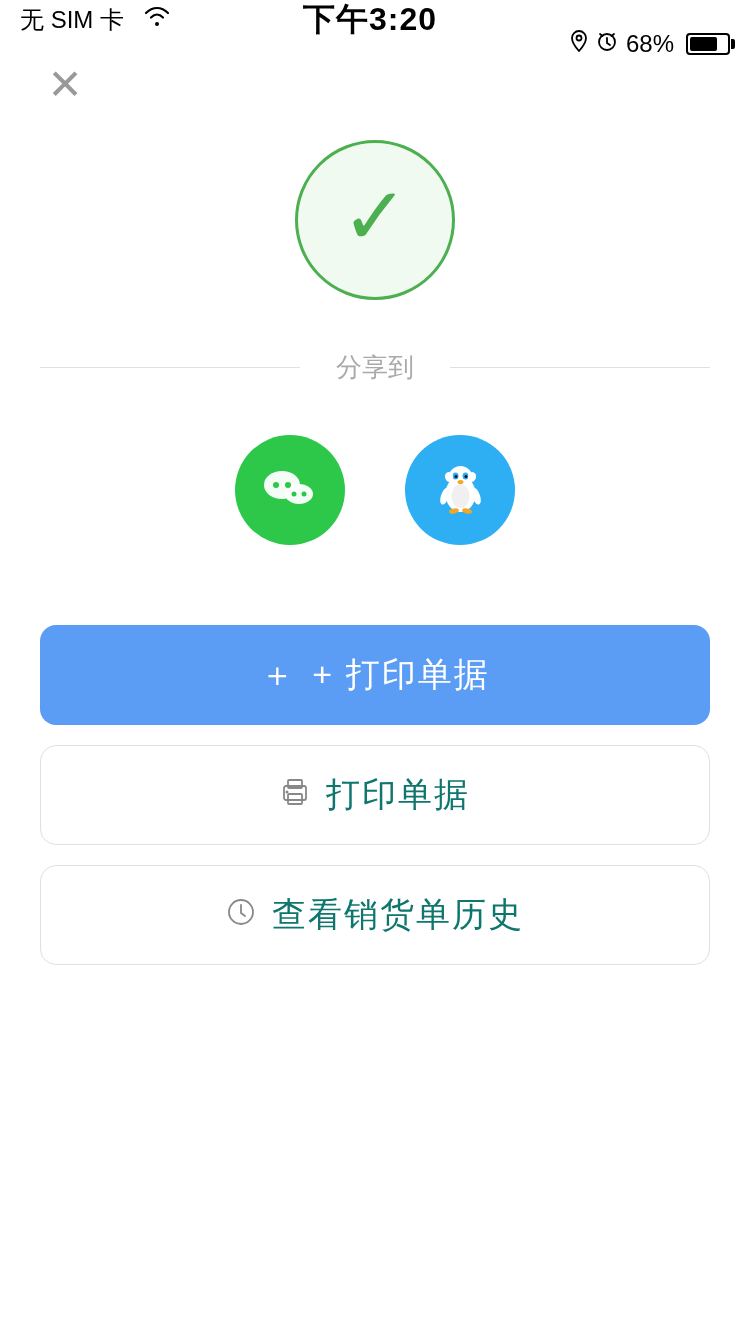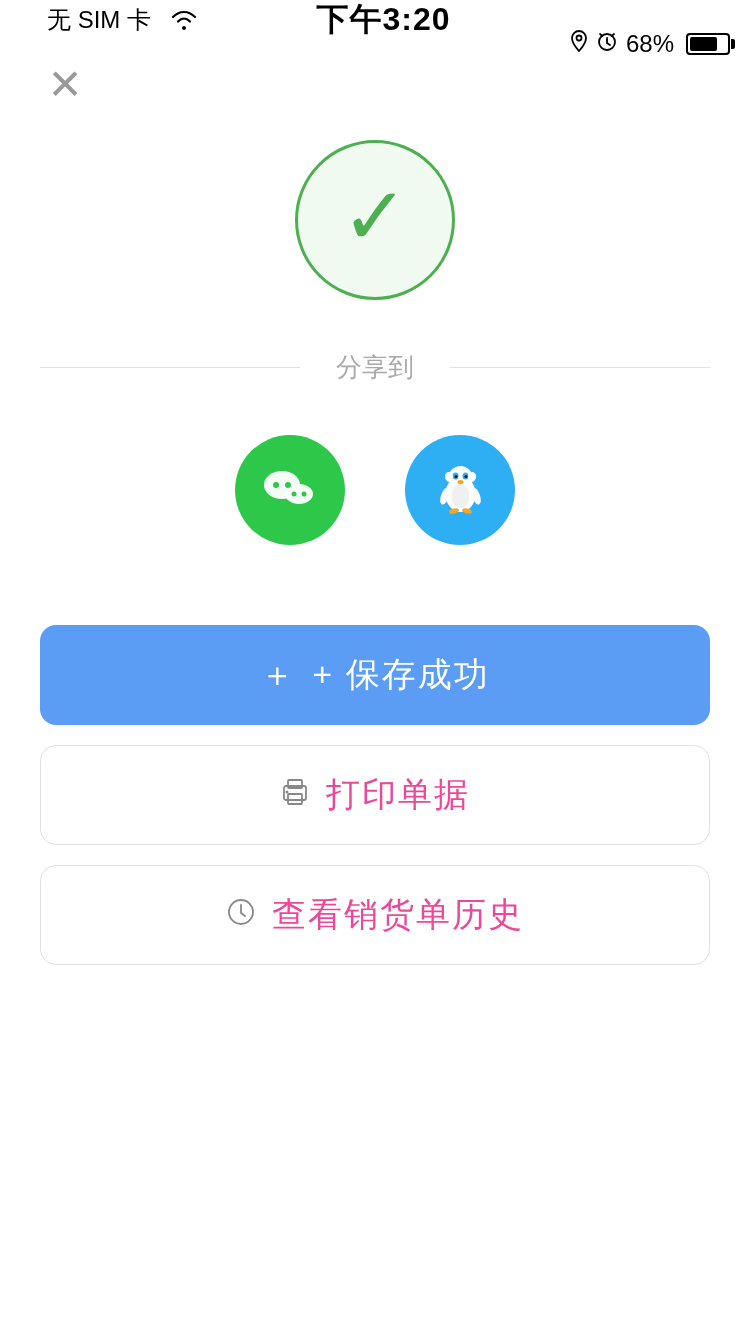--- a/index.html
+++ b/index.html
@@ -27,24 +27,23 @@
       align-items: center;
       justify-content: space-between;
       padding: 0 20px;
       font-size: 26px;
       font-weight: 500;
       color: #000;
     }
 
     .status-left {
       display: flex;
-      align-items: flex-end;
+      align-items: flex-start;
       gap: 20px;
       font-size: 24px;
-      margin-left: 27px;
     }
 
     .status-center {
       font-size: 32px;
       font-weight: 600;
       letter-spacing: 1px;
     }
 
     .status-right {
       display: flex;
@@ -231,21 +230,21 @@
       gap: 16px;
       letter-spacing: 2px;
     }
 
     .btn-secondary {
       width: 100%;
       height: 100px;
       border-radius: 16px;
       border: 1px solid #e0e0e0;
       background: #fff;
-      color: #ec4899;
+      color: #0f766e;
       font-size: 34px;
       font-weight: 400;
       cursor: pointer;
       display: flex;
       align-items: center;
       justify-content: center;
       gap: 16px;
       letter-spacing: 2px;
     }
 
@@ -353,21 +352,21 @@
         <ellipse cx="17" cy="38" rx="4" ry="9" fill="#fff" transform="rotate(20 17 38)"></ellipse>
         <ellipse cx="48" cy="38" rx="4" ry="9" fill="#fff" transform="rotate(-20 48 38)"></ellipse>
       </svg>
     </div>
   </div>
 
   <div class="action-buttons">
 
     <button class="btn-primary">
       <span class="btn-icon-plus">＋</span>
-      <span>+ 保存成功</span>
+      <span>+ 打印单据</span>
     </button>
 
     <button class="btn-secondary">
       <span class="btn-icon">
         <svg width="30" height="28" viewBox="0 0 30 28" fill="none">
           <rect x="4" y="8" width="22" height="14" rx="2" stroke="#888" stroke-width="1.8" fill="none"></rect>
           <rect x="8" y="2" width="14" height="8" rx="1" stroke="#888" stroke-width="1.8" fill="none"></rect>
           <rect x="8" y="16" width="14" height="10" rx="1" stroke="#888" stroke-width="1.8" fill="none"></rect>
           <circle cx="7" cy="14" r="1.5" fill="#888"></circle>
         </svg>

